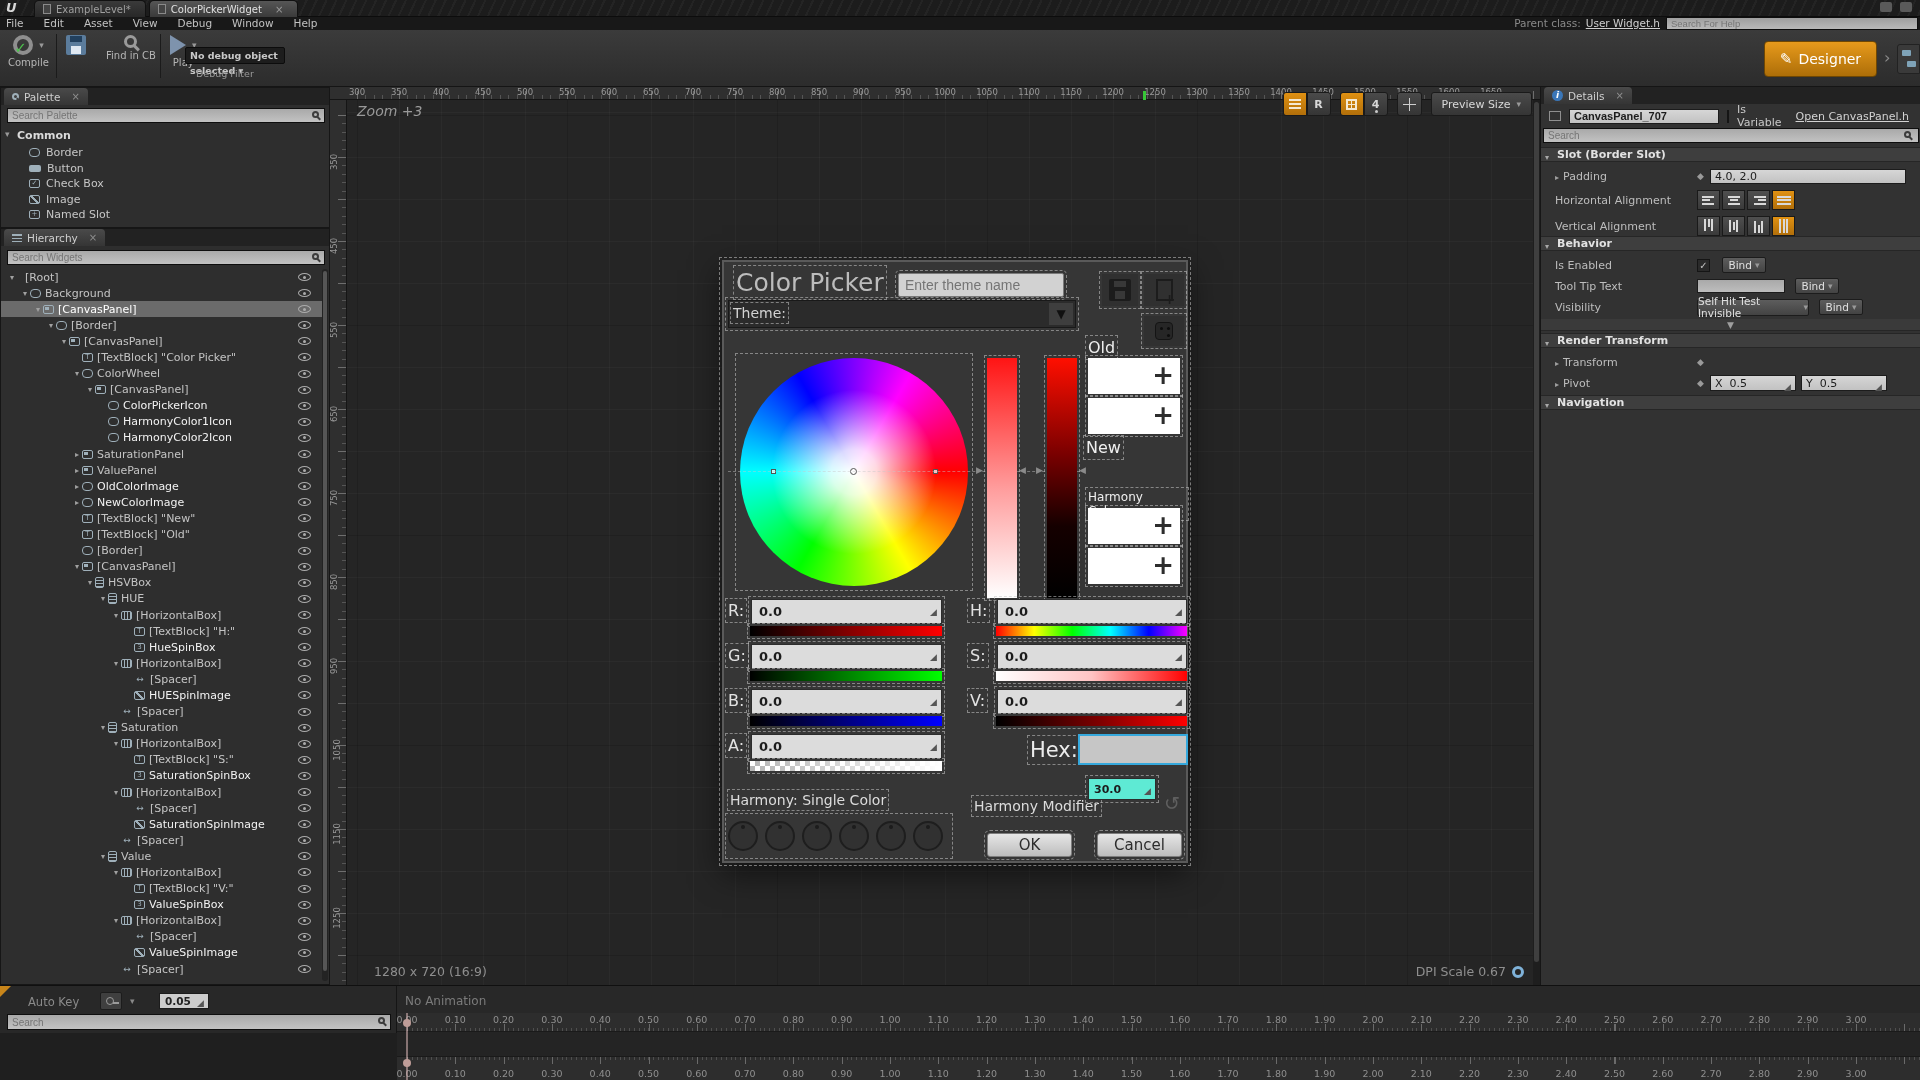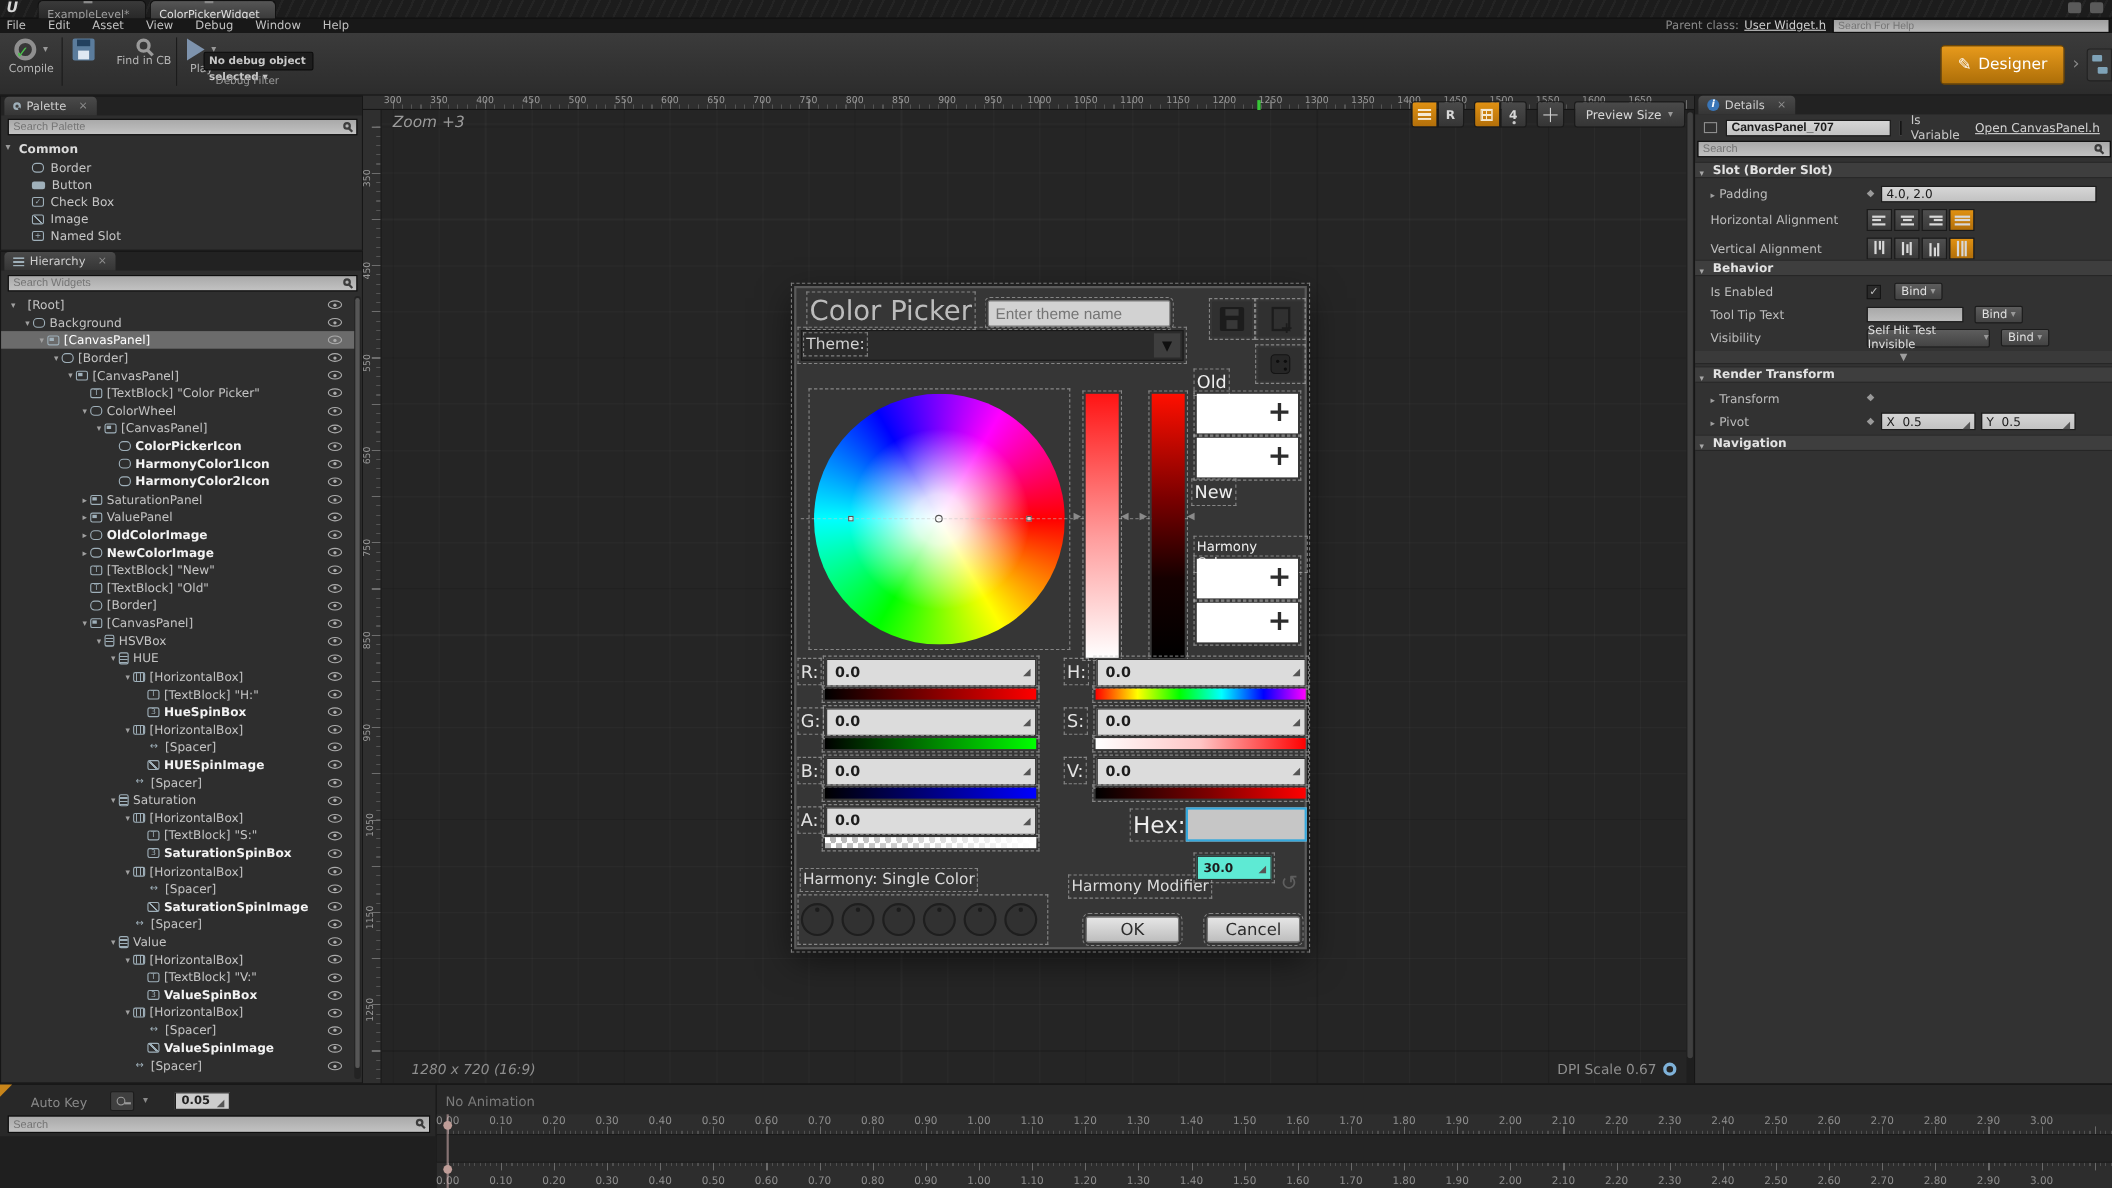--- a/index.html
+++ b/index.html
@@ -8,21 +8,21 @@
   .app { position:relative; width:1920px; height:1080px; background:#1f1f1f; }
 
   
   .titlebar { position:absolute; left:0; top:0; width:1920px; height:17px;
     background:repeating-linear-gradient(115deg,#1c1c1c 0 7px,#242424 7px 9px);
     border-bottom:1px solid #0c0c0c; }
   .logo { position:absolute; left:6px; top:0px; color:#d8d8d8; font-size:13px; font-weight:bold; font-style:italic; }
   .tabs { position:absolute; left:34px; top:0; height:17px; display:flex; }
   .ttab { height:17px; padding:0 14px 0 8px; display:flex; align-items:center; gap:5px;
     background:linear-gradient(#3a3a3a,#282828); border-radius:5px 5px 0 0; margin-right:3px;
-    color:#9f9f9f; font-size:10px; border:1px solid #111; border-bottom:none;flex-direction:column; }
+    color:#9f9f9f; font-size:10px; border:1px solid #111; border-bottom:none; }
   .ttab.active { background:linear-gradient(#565656,#3a3a3a); color:#e0e0e0; }
   .ttab .ticon { width:8px; height:10px; border:1px solid #8a8a8a; background:#444; }
   .ttab .tclose { color:#9a9a9a; font-size:10px; margin-left:8px; }
   .win-icons { position:absolute; right:8px; top:2px; display:flex; gap:8px; }
   .win-icons span { width:12px; height:10px; background:#5a5a5a; border-radius:2px; }
 
   
   .menubar { position:absolute; left:0; top:17px; width:1920px; height:13px; background:#181818; }
   .menus { position:absolute; left:6px; top:0; display:flex; gap:20px; }
   .menus span { color:#c2c2c2; font-size:10.5px; line-height:13px; }
@@ -71,21 +71,21 @@
   .sb-mag { position:absolute; top:3px; }
 
   
   .common-hdr { position:absolute; left:0; right:0; height:14px; color:#dadada; font-size:11px; font-weight:bold; padding-left:16px; }
   .common-hdr .exp { position:absolute; left:4px; color:#9a9a9a; font-size:9px; }
   .pitem { position:absolute; left:0; right:0; height:15px; color:#c6c6c6; font-size:11px; display:flex; align-items:center; gap:6px; padding-left:28px; }
   .hrow { position:relative; height:16.1px; display:flex; align-items:center; font-size:11px; color:#c4c4c4; }
   .hrow.sel { background:#6b6b6b; color:#fff; }
   .hrow .exp { width:10px; font-size:8px; color:#a0a0a0; flex:none; text-align:center; }
   .hrow .lbl { white-space:nowrap; margin-left:4px; }
-  .hrow .lbl.bold { font-weight:bold; color:#f2f2f2; }
+  .hrow .lbl.bold { font-weight:normal; color:#f2f2f2; }
   .eye { position:absolute; right:12px; top:4px; width:13px; height:8px; border:1px solid #ababab; border-radius:50%; }
   .eye::after { content:""; position:absolute; left:4px; top:1.5px; width:3px; height:3px; border-radius:50%; background:#ababab; }
   .wicon { flex:none; display:inline-flex; align-items:center; justify-content:center;
     width:11px; height:9px; border:1px solid #9fb0ba; border-radius:2px; color:#9fb0ba;
     font-size:7px; line-height:7px; }
   .w-none { border:none; width:4px; }
   .w-border { border-radius:4px; }
   .w-canvas { background:linear-gradient(#9fb0ba,#9fb0ba) 1px 1px/4px 3px no-repeat; }
   .w-vbox { width:9px; height:11px; background:repeating-linear-gradient(180deg,transparent 0 2px,#9fb0ba 2px 3px); }
   .w-hbox { background:repeating-linear-gradient(90deg,transparent 0 2px,#9fb0ba 2px 3px); }
@@ -122,21 +122,21 @@
   .cc-btn:first-child { border-radius:3px 0 0 3px; } .cc-btn:last-child { border-radius:0 3px 3px 0; }
   .cc-single { border-radius:3px !important; }
   .cc-bars { width:12px; height:10px; background:repeating-linear-gradient(180deg,#f5e9d2 0 2px,transparent 2px 4px); }
   .cc-grid { width:11px; height:11px; background:
       repeating-linear-gradient(90deg,#f5e9d2 0 1px,transparent 1px 4px),
       repeating-linear-gradient(180deg,#f5e9d2 0 1px,transparent 1px 4px); border:1px solid #f5e9d2; }
   .dot-under::after { content:""; position:absolute; bottom:2px; left:50%; width:3px; height:3px; margin-left:-1px; border-radius:50%; background:#c8c8c8; }
   .cc-plus { position:relative; width:13px; height:13px; }
   .cc-plus::before { content:""; position:absolute; left:0; right:0; top:6px; height:1.5px; background:#cfcfcf; }
   .cc-plus::after { content:""; position:absolute; top:0; bottom:0; left:6px; width:1.5px; background:#cfcfcf; }
-  .status-res { position:absolute; left:27px; bottom:6px; color:#8f8f8f; font-size:12.5px;font-style:italic; }
+  .status-res { position:absolute; left:27px; bottom:6px; color:#8f8f8f; font-size:12.5px; }
   .status-dpi { position:absolute; right:16px; bottom:6px; color:#8f8f8f; font-size:12.5px; display:flex; align-items:center; gap:6px; }
   .dpi-gear { width:12px; height:12px; border:3px solid #7fb2d9; border-radius:50%; }
   .canvas-vscroll { position:absolute; right:0px; top:13px; width:7px; height:885px; background:#1e1e1e; }
   .canvas-vscroll .thumb { position:absolute; left:1px; right:1px; top:2px; height:860px; background:#3f3f3f; border-radius:3px; }
 
   
   .dlg { position:absolute; left:375px; top:160px; width:466px; height:603px; background:#363636;
     border:2px solid #5a5a5a; box-shadow:0 10px 30px rgba(0,0,0,.55); }
   .dash { outline:1px dashed rgba(200,200,200,.55); outline-offset:2px; }
   .dlg-title { position:absolute; left:12px; top:6px; font-size:25px; color:#bcbcbc; }

